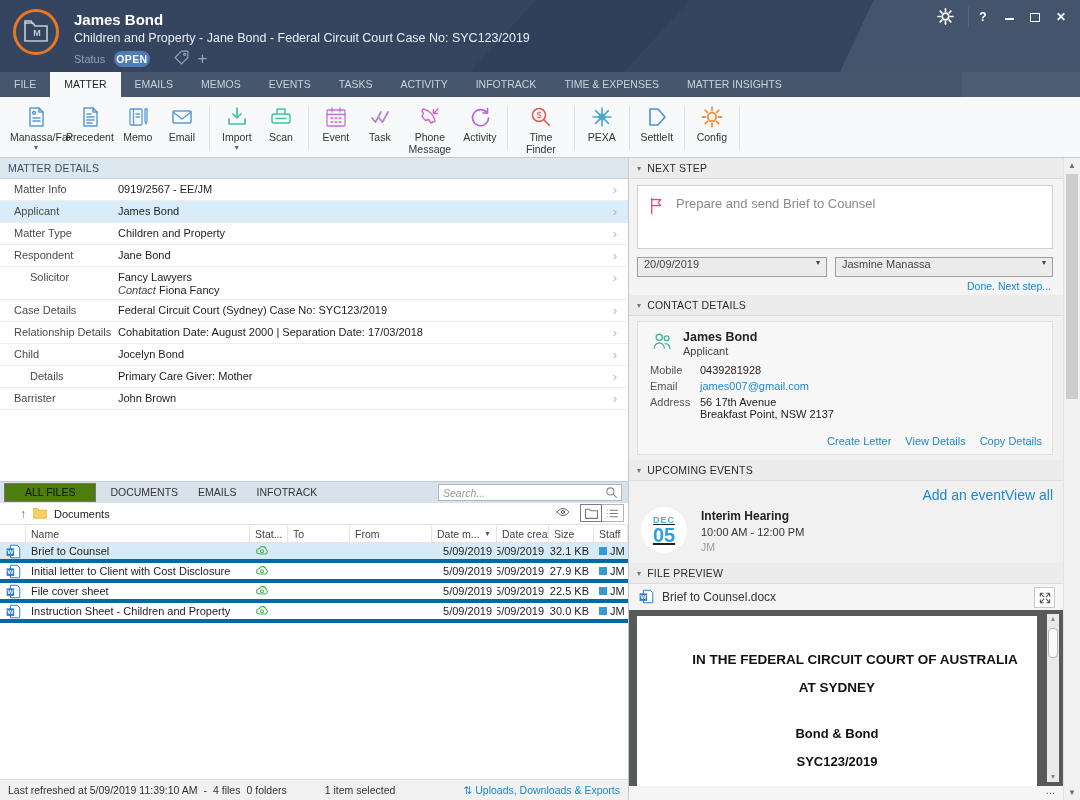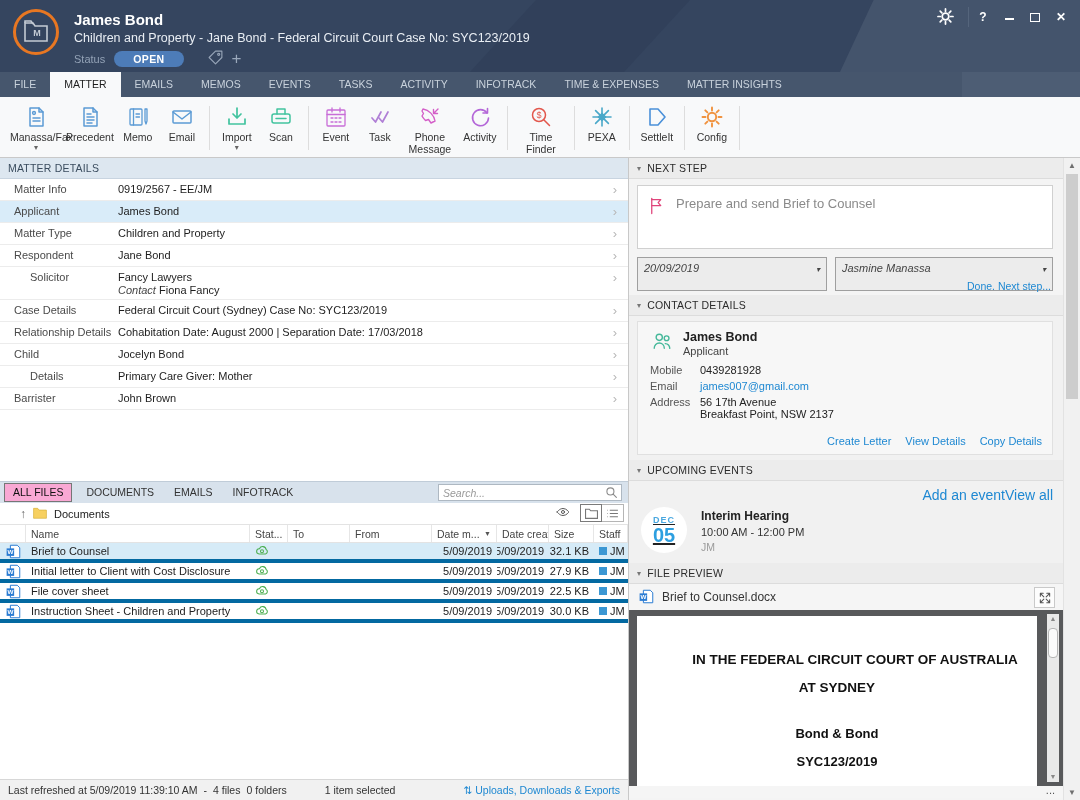--- a/index.html
+++ b/index.html
@@ -8,21 +8,21 @@
 
   
   .titlebar { position:absolute; left:0; top:0; width:1080px; height:72px; background:#35455f; overflow:hidden; }
   .titlebar .deco-light { position:absolute; right:0; top:0; width:240px; height:72px; background:#44546c; clip-path:polygon(14% 0,100% 0,100% 100%,0 100%); }
   .titlebar .deco-dark { position:absolute; left:470px; top:0; width:220px; height:72px; background:#31405a; clip-path:polygon(30% 0,100% 0,70% 100%,0 100%); }
   .logo-circle { position:absolute; left:13px; top:9px; width:46px; height:46px; border:3px solid #e87722; border-radius:50%; display:flex; align-items:center; justify-content:center; }
   .client-name { position:absolute; left:74px; top:11px; font-size:15px; font-weight:bold; color:#fff; }
   .matter-subtitle { position:absolute; left:74px; top:31px; font-size:12.5px; color:#e9eef4; }
   .status-row { position:absolute; left:74px; top:49px; display:flex; align-items:center; gap:9px; }
   .status-label { color:#93a2b6; font-size:11px; }
-  .status-badge { background:#4d7cb8; color:#fff; font-size:10.5px; font-weight:bold; letter-spacing:.4px; border-radius:9px; padding:2px 19px; }
+  .status-badge { background:#4d7cb8; color:#fff; font-size:10.5px; font-weight:bold; letter-spacing:.4px; border-radius:9px; padding:2px 2px; }
   .tag-plus { display:flex; align-items:center; gap:8px; margin-left:14px; }
   .plus-glyph { color:#9aa8bb; font-size:17px; font-weight:400; line-height:14px; }
   .win-gear { position:absolute; left:936px; top:7px; width:20px; height:20px; }
   .win-divider { position:absolute; left:968px; top:7px; width:1px; height:20px; background:#55657c; }
   .win-controls { position:absolute; right:6px; top:6px; display:flex; }
   .win-btn { width:26px; height:22px; display:flex; align-items:center; justify-content:center; color:#fff; font-size:12px; font-weight:bold; }
   .glyph-min { display:inline-block; width:9px; border-bottom:2px solid #fff; height:6px; }
   .glyph-max { display:inline-block; width:10px; height:9px; border:1.5px solid #fff; }
 
   
@@ -51,21 +51,21 @@
   .md-label.indent { padding-left:30px; }
   .md-value { flex:1; color:#1d1d1d; }
   .md-value .line2 { margin-top:1px; }
   .md-value .ital { font-style:italic; color:#444; }
   .md-chevron { width:26px; text-align:center; color:#b8b8b8; font-size:13px; line-height:13px; flex-shrink:0; }
 
   
   .files-section { position:absolute; left:0; top:323px; width:628px; bottom:0; display:flex; flex-direction:column; }
   .ft-bar { height:22px; background:#d8e2ec; border-top:1px solid #c0ccd8; display:flex; align-items:center; padding-left:4px; position:relative; flex-shrink:0; }
   .ft-tab { font-size:10.5px; color:#333; padding:0 10px; line-height:17px; }
-  .ft-tab.active { background:#f9a8d4; border:1px solid #767676; color:#111; padding:0 8px; margin-right:4px; }
+  .ft-tab.active { background:#4d7c0f; border:1px solid #767676; color:#111; padding:0 20px; margin-right:4px; }
   .search-box { position:absolute; right:6px; top:2px; width:184px; height:17px; border:1px solid #aeb8c2; background:#fff; display:flex; align-items:center; }
   .search-box input { flex:1; border:0; outline:0; font-size:10.5px; padding:0 4px; font-family:"Liberation Sans",sans-serif; color:#333; background:transparent; }
   .search-box input::placeholder { font-style:italic; color:#999; }
   .search-box .mag { margin-right:3px; display:flex; }
   .folder-bar { height:21px; background:#fff; display:flex; align-items:center; gap:7px; padding-left:20px; position:relative; flex-shrink:0; }
   .nav-up { color:#666; font-size:12px; }
   .folder-label { color:#222; }
   .view-tools { position:absolute; right:4px; top:1px; display:flex; align-items:center; gap:8px; }
   .seg { display:flex; }
   .seg-btn { width:22px; height:18px; border:1px solid #b5b5b5; display:flex; align-items:center; justify-content:center; background:#fff; }
@@ -94,21 +94,21 @@
   .link { color:#1e88d2; }
   .statusbar .right-link { margin-left:auto; display:flex; align-items:center; gap:3px; }
 
   
   .sec-header { height:21px; background:#ececec; border-bottom:1px solid #dcdcdc; display:flex; align-items:center; gap:6px; padding-left:8px; font-size:10.5px; color:#2b2b2b; letter-spacing:.2px; flex-shrink:0; }
   .sec-header .caret { color:#777; font-size:8px; }
   .ns-body { height:116px; background:#f4f4f4; position:relative; }
   .ns-box { position:absolute; left:8px; top:6px; right:10px; height:64px; background:#fff; border:1px solid #d0d0d0; display:flex; gap:10px; padding:10px; align-items:flex-start; }
   .ns-text { color:#8a8a8a; font-size:13px; }
   .ns-dd-row { position:absolute; left:8px; top:78px; right:10px; display:flex; gap:8px; }
-  .dd { height:20px; background:#ececec; border:1px solid #9f9f9f; display:flex; align-items:flex-end; justify-content:space-between; padding:16px 6px; color:#444; font-size:11px;font-style:italic; }
+  .dd { height:20px; background:#ececec; border:1px solid #9f9f9f; display:flex; align-items:flex-start; justify-content:space-between; padding:0 6px; color:#444; font-size:11px; }
   .dd .dd-caret { color:#444; font-size:8px; }
   .dd.dd-date { width:190px; }
   .dd.dd-person { flex:1; }
   .ns-link { position:absolute; right:12px; top:101px; font-size:10.5px; }
 
   .cd-body { height:144px; background:#f1f1f1; position:relative; }
   .cd-card { position:absolute; left:8px; top:5px; right:10px; bottom:5px; background:#f7f7f7; border:1px solid #e0e0e0; padding:8px 12px; }
   .cd-head { display:flex; gap:9px; align-items:flex-start; margin-bottom:7px; }
   .cd-name { font-size:12.5px; font-weight:bold; color:#222; }
   .cd-role { font-size:11px; color:#444; margin-top:1px; }

